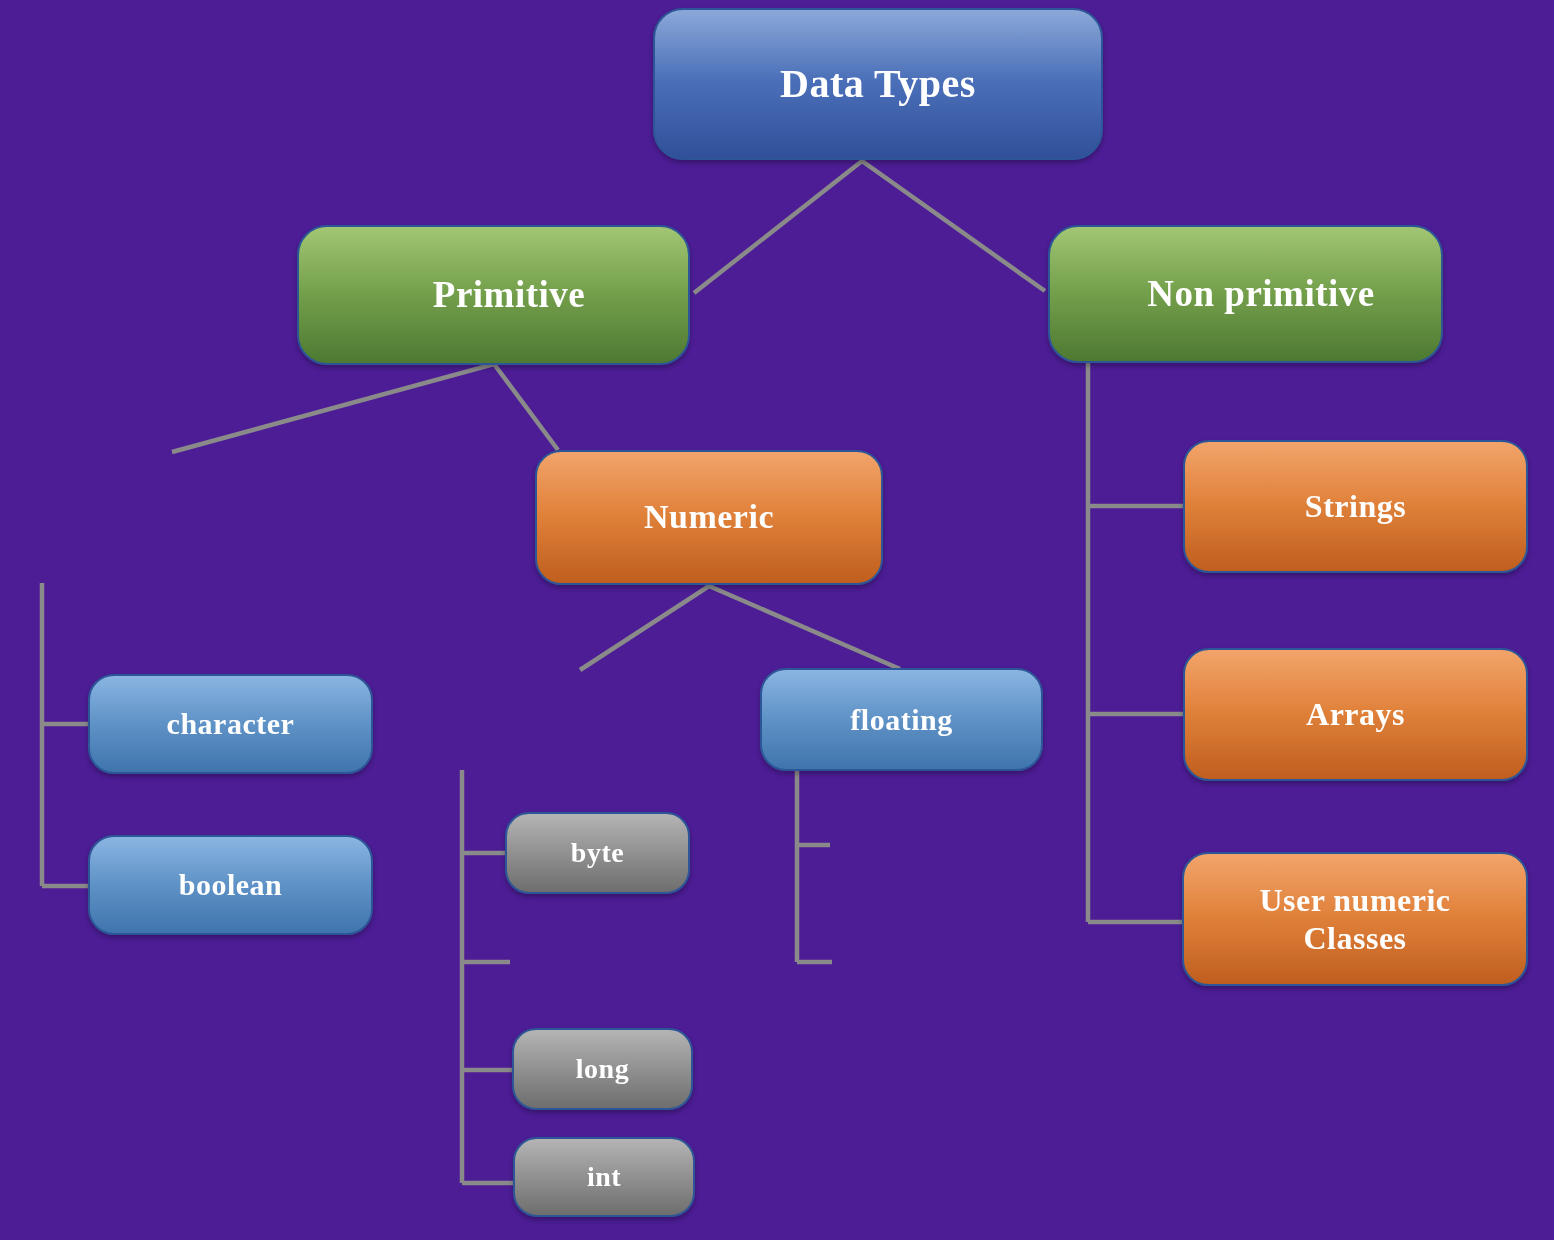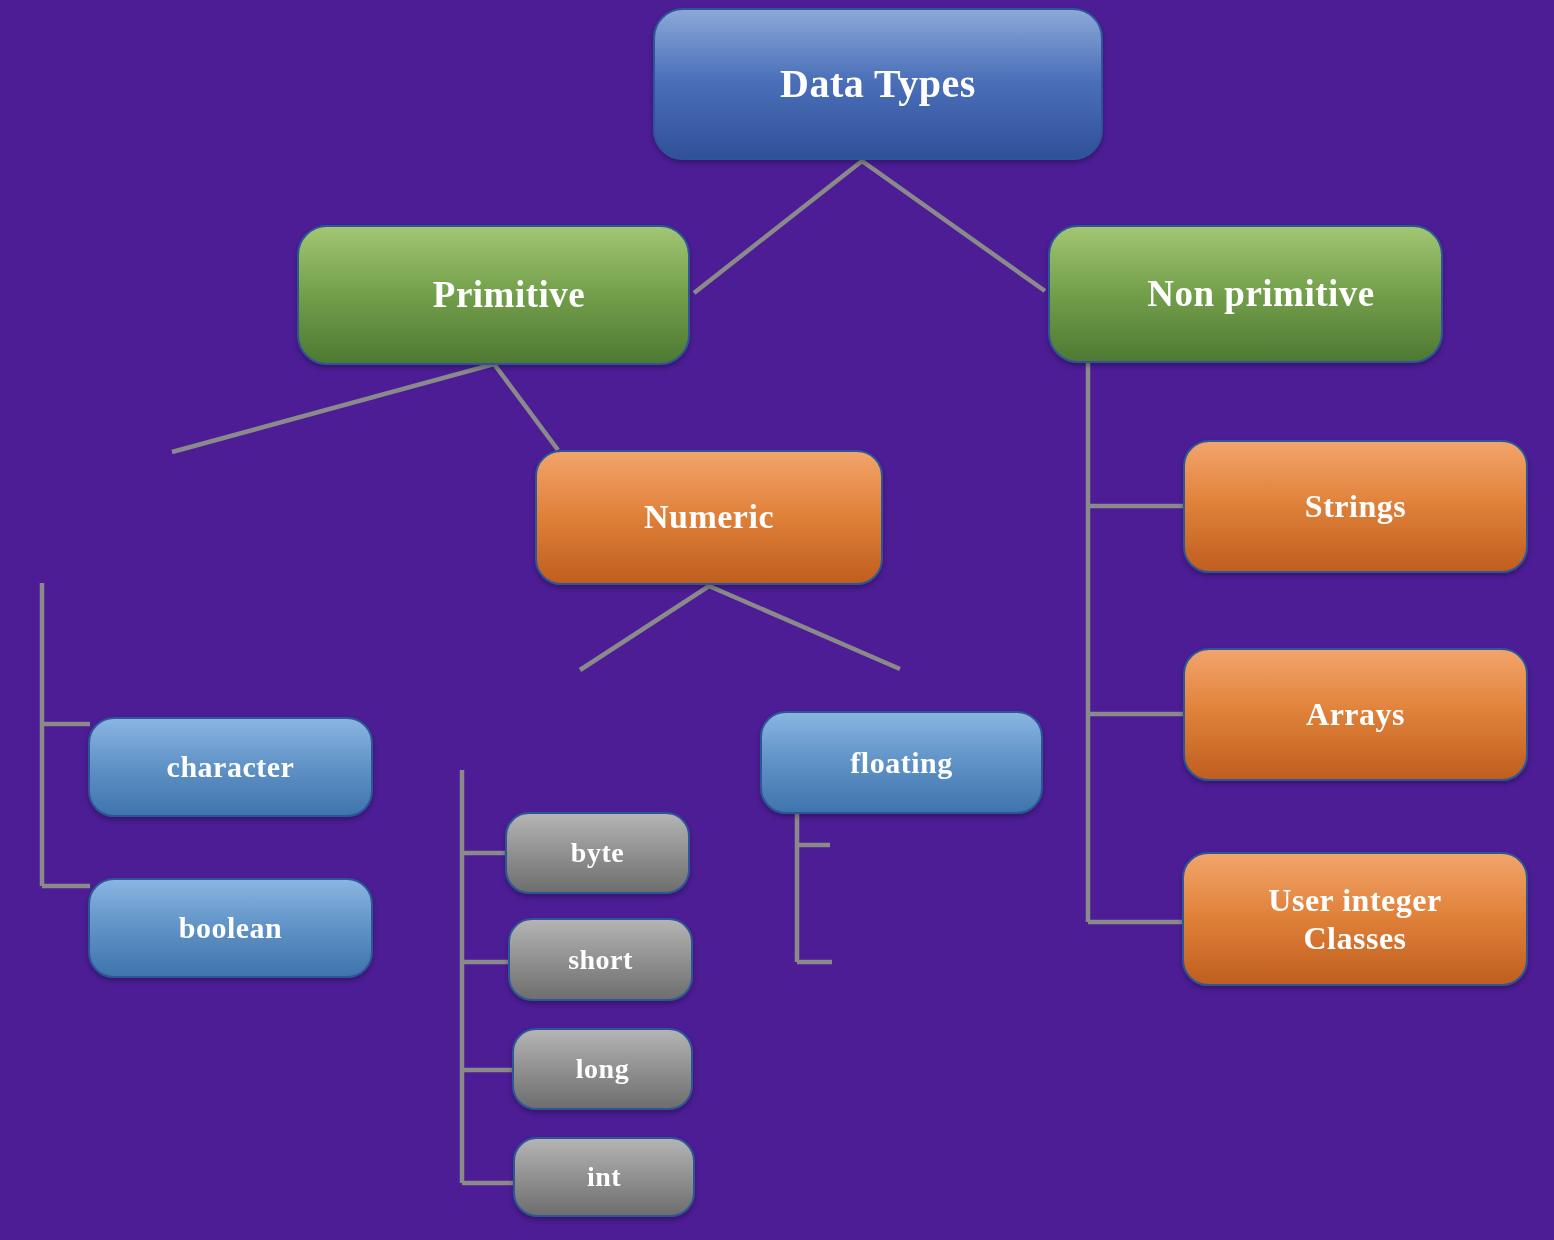--- a/index.html
+++ b/index.html
@@ -25,21 +25,21 @@
   }
   .r30{border-radius:30px;}
   .r26{border-radius:26px;}
   .r20{border-radius:24px;}
   .root {background:linear-gradient(180deg,var(--root_top,#8ba8d8) 0%,#4a6fb8 48%,var(--root_bottom,#31509a) 100%);}
   .green{background:linear-gradient(180deg,var(--green_top,#a2c673) 0%,#74a04c 48%,var(--green_bottom,#4e7932) 100%);padding-left:31px;}
   .orange{background:linear-gradient(180deg,var(--orange_top,#f2a46b) 0%,#e0813a 48%,var(--orange_bottom,#bf5e1e) 100%);}
   .blue {background:linear-gradient(180deg,var(--blue_top,#8ab5e2) 0%,#6093c7 48%,var(--blue_bottom,#3f75ad) 100%);}
   .gray {background:linear-gradient(180deg,var(--gray_top,#b4b4b4) 0%,#929292 48%,var(--gray_bottom,#6e6e6e) 100%);}
   .f40{font-size:40px;} .f37{font-size:37px;} .f34{font-size:34px;}
-  .f32{font-size:32px;} .f30{font-size:30px;margin-top:43px;} .f28{font-size:28px;}
+  .f32{font-size:32px;} .f30{font-size:30px;} .f28{font-size:28px;}
   .wrap{padding:0 30px;}
 </style>
 </head>
 <body>
 
 <div id="canvas">
 
   <svg id="connectors" viewBox="0 0 1554 1240" xmlns="http://www.w3.org/2000/svg">
     <polyline class="connector" points="694,293 862,161 1045,291"></polyline>
     <polyline class="connector" points="172,452 494,364 558,450"></polyline>
@@ -77,37 +77,34 @@
 
 
   <div class="node blue r26 f30" style="left:760px;top:668px;width:283px;height:103px">
     <span>floating</span>
   </div>
 
   <div class="node gray r20 f28" style="left:505px;top:812px;width:185px;height:82px">
     <span>byte</span>
   </div>
 
-  <div class="node gray r20 f28" style="left:508px;top:918px;width:185px;height:83px">
-    <span>short</span>
-  </div>
 
   <div class="node gray r20 f28" style="left:512px;top:1028px;width:181px;height:82px">
     <span>long</span>
   </div>
 
   <div class="node gray r20 f28" style="left:513px;top:1137px;width:182px;height:80px">
     <span>int</span>
   </div>
 
   <div class="node orange r26 f32" style="left:1183px;top:440px;width:345px;height:133px">
     <span>Strings</span>
   </div>
 
   <div class="node orange r26 f32" style="left:1183px;top:648px;width:345px;height:133px">
     <span>Arrays</span>
   </div>
 
   <div class="node orange r26 f32" style="left:1182px;top:852px;width:346px;height:134px">
-    <span class="wrap">User integer Classes</span>
+    <span class="wrap">User numeric Classes</span>
   </div>
 
 </div>
 
 </body></html>

